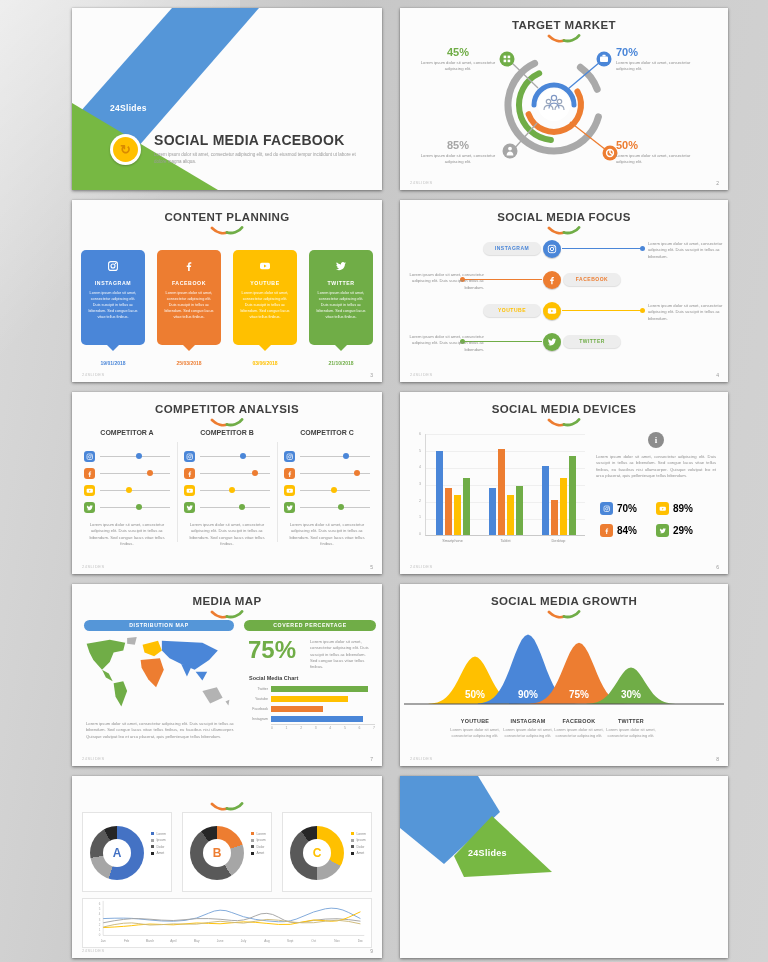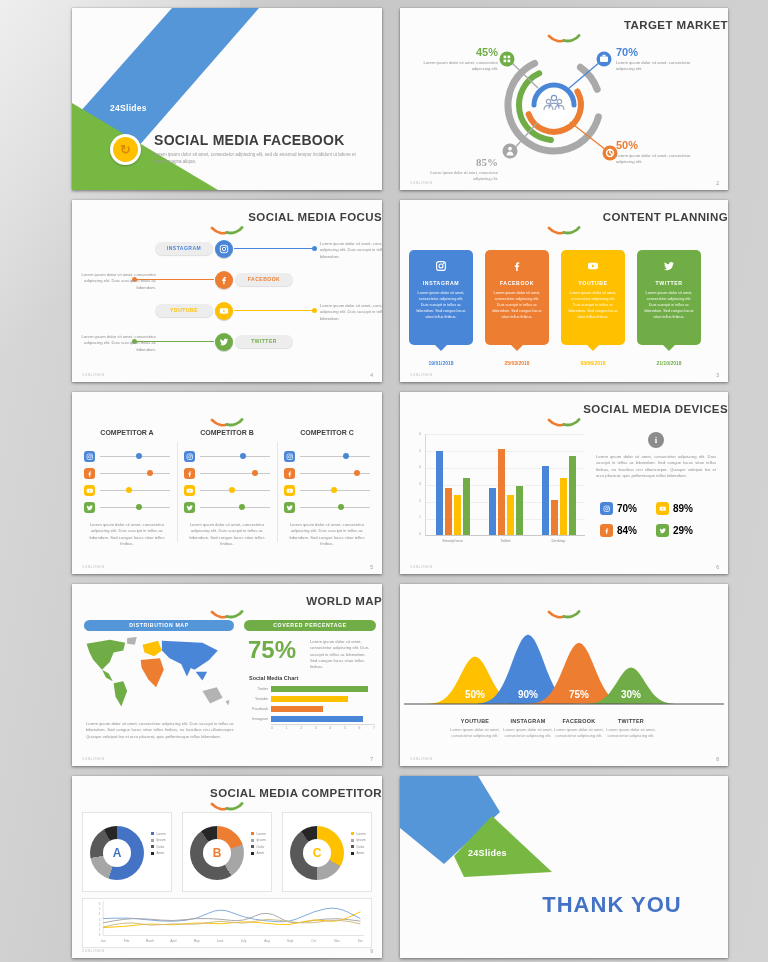--- a/index.html
+++ b/index.html
@@ -4,21 +4,21 @@
 <style>
   * { margin:0; padding:0; box-sizing:border-box; }
   html,body { width:768px; height:962px; overflow:hidden;
     font-family:"Liberation Sans", sans-serif; }
   body { background:linear-gradient(100deg,#dadada 0%,#c7c7c7 38%,#cfcfcf 75%,#d3d3d3 100%); position:relative; }
   body::before { content:""; position:absolute; left:0; top:0; width:240px; height:420px;
     background:linear-gradient(135deg, rgba(255,255,255,.55), rgba(255,255,255,0) 55%); pointer-events:none; }
   .grid { position:absolute; left:72px; top:8px; display:grid;
     grid-template-columns:310px 328px; column-gap:18px; grid-auto-rows:182px; row-gap:10px; }
   .slide { position:relative; background:#fcfcfc; box-shadow:0 1px 3px rgba(0,0,0,.45), 0 0 1px rgba(0,0,0,.2); overflow:hidden; }
-  .stitle { position:absolute; top:11px; left:0; right:0; text-align:right; font-size:11.5px;
+  .stitle { position:absolute; top:11px; left:0; right:0; text-align:center; font-size:11.5px;
     font-weight:bold; color:#3f3f3f; letter-spacing:.4px; }
   .swoosh { position:absolute; top:25px; left:50%; margin-left:-18px; width:36px; height:10px; }
   .foot { position:absolute; bottom:5px; left:10px; font-size:4px; color:#c3c3c3; letter-spacing:.5px; }
   .pg { position:absolute; bottom:4px; right:9px; font-size:5px; color:#9a9a9a; }
   .tiny { font-size:4.2px; line-height:1.5; color:#909090; }
 
   
   .s1 svg.deco, .s10 svg.deco { position:absolute; inset:0; }
   .s1 .logo { position:absolute; left:38px; top:95px; color:#fff; font-size:8.5px; font-weight:bold; letter-spacing:.3px; }
   .s1 .badge { position:absolute; left:38px; top:126px; width:31px; height:31px; border-radius:50%;
@@ -26,23 +26,23 @@
   .s1 .badge-inner { width:25px; height:25px; border-radius:50%; background:#ffc000; color:#d98a00;
     font-size:13px; font-weight:bold; display:flex; align-items:center; justify-content:center; }
   .s1 h1 { position:absolute; left:82px; top:124px; font-size:14px; font-weight:bold; color:#3d3d3d; letter-spacing:.3px; }
   .s1 .sub { position:absolute; left:82px; top:143px; width:212px; font-size:4.5px; line-height:1.6; color:#9b9b9b; }
 
   
   .tm-svg { position:absolute; left:90px; top:30px; width:148px; height:128px; }
   .callout { position:absolute; width:80px; }
   .callout .tm-pct { font-size:11px; font-weight:bold; }
   .callout .tm-txt { margin-top:2px; }
-  .c-left { text-align:right; }
+  .c-left { text-align:center; }
   .c45 { left:18px; top:38px; } .c70 { left:216px; top:38px; }
-  .c85 { left:18px; top:148px;font-family:Liberation Serif, serif; } .c50 { left:216px; top:131px; }
+  .c85 { left:18px; top:131px; } .c50 { left:216px; top:131px; }
 
   
   .cards { position:absolute; left:9px; top:50px; display:flex; gap:12px; }
   .plan-card { position:relative; width:64px; height:95px; border-radius:5px; color:#fff; text-align:center; padding-top:8px; }
   .plan-card::after { content:""; position:absolute; left:50%; bottom:-6px; margin-left:-6px;
     border-left:6px solid transparent; border-right:6px solid transparent; border-top:6px solid; border-top-color:inherit; }
   .card-icon { display:inline-block; width:12px; height:12px; }
   .card-name { font-size:5.2px; font-weight:bold; letter-spacing:.6px; margin-top:4px; }
   .card-text { font-size:3.8px; line-height:1.55; color:rgba(255,255,255,.92); padding:5px 6px 0 6px; }
   .card-date { position:absolute; top:160px; width:64px; text-align:center; font-size:5px; font-weight:bold; }
@@ -216,79 +216,20 @@
       <div class="tm-txt tiny">Lorem ipsum dolor sit amet, consectetur adipiscing elit.</div>
     </div>
     <div class="callout c50">
       <div class="tm-pct" style="color: rgb(237, 125, 49);">50%</div>
       <div class="tm-txt tiny">Lorem ipsum dolor sit amet, consectetur adipiscing elit.</div>
     </div>
     <span class="foot">24SLIDES</span>
     <span class="pg">2</span>
   </section>
 
-  <section class="slide s4">
-    <h2 class="stitle">SOCIAL MEDIA FOCUS</h2>
-    <svg class="swoosh" viewBox="0 0 36 10">
-      <path d="M3 3 C8 8,14 9,18 7.5" stroke="#ed7d31" stroke-width="2.8" fill="none" stroke-linecap="round"></path>
-      <path d="M18 7.5 C23 9,30 7,33 2.5" stroke="#70ad47" stroke-width="2.8" fill="none" stroke-linecap="round"></path>
-    </svg>
-    <div class="focus-rows">
-        <div class="focus-row" style="top: 38px;">
-          <span class="focus-pill" style="color: rgb(74, 134, 216); left: 83px;">INSTAGRAM</span>
-          <span class="focus-icon" style="background: rgb(74, 134, 216);">
-            <svg viewBox="0 0 24 24">
-              <rect x="3.2" y="3.2" width="17.6" height="17.6" rx="4.5" fill="none" stroke="#fff" stroke-width="2.2"></rect>
-              <circle cx="12" cy="12" r="4" fill="none" stroke="#fff" stroke-width="2.2"></circle>
-              <circle cx="17" cy="7" r="1.5" fill="#fff"></circle>
-            </svg>
-          </span>
-          <span class="focus-line" style="background: rgb(74, 134, 216); left: 162px; width: 80px;"></span>
-          <span class="focus-dot" style="background: rgb(74, 134, 216); left: 240px;"></span>
-          <div class="focus-text" style="left: 248px;">Lorem ipsum dolor sit amet, consectetur adipiscing elit. Duis suscipit in tellus ac bibendum.</div>
-        </div>
-        <div class="focus-row" style="top: 69px;">
-          <span class="focus-pill" style="color: rgb(237, 125, 49); left: 163px;">FACEBOOK</span>
-          <span class="focus-icon" style="background: rgb(237, 125, 49);">
-            <svg viewBox="0 0 24 24">
-              <path fill="#fff" d="M13.4 22v-7.9h2.6l.4-3.1h-3V9c0-.9.25-1.5 1.55-1.5h1.65V4.7c-.3 0-1.3-.1-2.4-.1-2.4 0-4 1.5-4 4.1v2.3H7.5v3.1h2.7V22z"></path>
-            </svg>
-          </span>
-          <span class="focus-line" style="background: rgb(237, 125, 49); left: 62px; width: 80px;"></span>
-          <span class="focus-dot" style="background: rgb(237, 125, 49); left: 60px;"></span>
-          <div class="focus-text" style="left: 8px; text-align: right;">Lorem ipsum dolor sit amet, consectetur adipiscing elit. Duis suscipit in tellus ac bibendum.</div>
-        </div>
-        <div class="focus-row" style="top: 100px;">
-          <span class="focus-pill" style="color: rgb(255, 192, 0); left: 83px;">YOUTUBE</span>
-          <span class="focus-icon" style="background: rgb(255, 192, 0);">
-            <svg viewBox="0 0 24 24">
-              <rect x="2" y="5.5" width="20" height="13" rx="3.5" fill="#fff"></rect>
-              <path d="M10 9.2l5.2 2.8-5.2 2.8z" fill="#ffc000"></path>
-            </svg>
-          </span>
-          <span class="focus-line" style="background: rgb(255, 192, 0); left: 162px; width: 80px;"></span>
-          <span class="focus-dot" style="background: rgb(255, 192, 0); left: 240px;"></span>
-          <div class="focus-text" style="left: 248px;">Lorem ipsum dolor sit amet, consectetur adipiscing elit. Duis suscipit in tellus ac bibendum.</div>
-        </div>
-        <div class="focus-row" style="top: 131px;">
-          <span class="focus-pill" style="color: rgb(112, 173, 71); left: 163px;">TWITTER</span>
-          <span class="focus-icon" style="background: rgb(112, 173, 71);">
-            <svg viewBox="0 0 24 24">
-              <path fill="#fff" d="M22 5.8c-.7.3-1.5.6-2.3.7.8-.5 1.5-1.3 1.8-2.2-.8.5-1.7.8-2.6 1a4.1 4.1 0 0 0-7 3.7A11.6 11.6 0 0 1 3.4 4.7a4.1 4.1 0 0 0 1.3 5.5c-.7 0-1.3-.2-1.9-.5v.1c0 1.9 1.4 3.6 3.3 4-.3.1-.7.2-1.1.2l-.8-.1a4.1 4.1 0 0 0 3.8 2.9A8.3 8.3 0 0 1 2 18.4a11.6 11.6 0 0 0 6.3 1.9c7.5 0 11.6-6.3 11.6-11.7v-.5c.8-.6 1.5-1.3 2.1-2.1z"></path>
-            </svg>
-          </span>
-          <span class="focus-line" style="background: rgb(112, 173, 71); left: 62px; width: 80px;"></span>
-          <span class="focus-dot" style="background: rgb(112, 173, 71); left: 60px;"></span>
-          <div class="focus-text" style="left: 8px; text-align: right;">Lorem ipsum dolor sit amet, consectetur adipiscing elit. Duis suscipit in tellus ac bibendum.</div>
-        </div>
-      </div>
-    <span class="foot">24SLIDES</span>
-    <span class="pg">4</span>
-  </section>
-
   <section class="slide s3">
     <h2 class="stitle">CONTENT PLANNING</h2>
     <svg class="swoosh" viewBox="0 0 36 10">
       <path d="M3 3 C8 8,14 9,18 7.5" stroke="#ed7d31" stroke-width="2.8" fill="none" stroke-linecap="round"></path>
       <path d="M18 7.5 C23 9,30 7,33 2.5" stroke="#70ad47" stroke-width="2.8" fill="none" stroke-linecap="round"></path>
     </svg>
     <div class="cards">
       <div class="plan-card" style="background: rgb(74, 134, 216); border-top-color: rgb(74, 134, 216);">
         <span class="card-icon"><svg viewBox="0 0 24 24">
               <rect x="3.2" y="3.2" width="17.6" height="17.6" rx="4.5" fill="none" stroke="#fff" stroke-width="2.2"></rect>
@@ -322,21 +263,81 @@
       </div>
     </div>
     <div class="card-date" style="left: 9px; color: rgb(74, 134, 216);">19/01/2018</div>
     <div class="card-date" style="left: 85px; color: rgb(237, 125, 49);">25/03/2018</div>
     <div class="card-date" style="left: 161px; color: rgb(255, 192, 0);">03/06/2018</div>
     <div class="card-date" style="left: 237px; color: rgb(112, 173, 71);">21/10/2018</div>
     <span class="foot">24SLIDES</span>
     <span class="pg">3</span>
   </section>
 
+  <section class="slide s4">
+    <h2 class="stitle">SOCIAL MEDIA FOCUS</h2>
+    <svg class="swoosh" viewBox="0 0 36 10">
+      <path d="M3 3 C8 8,14 9,18 7.5" stroke="#ed7d31" stroke-width="2.8" fill="none" stroke-linecap="round"></path>
+      <path d="M18 7.5 C23 9,30 7,33 2.5" stroke="#70ad47" stroke-width="2.8" fill="none" stroke-linecap="round"></path>
+    </svg>
+    <div class="focus-rows">
+        <div class="focus-row" style="top: 38px;">
+          <span class="focus-pill" style="color: rgb(74, 134, 216); left: 83px;">INSTAGRAM</span>
+          <span class="focus-icon" style="background: rgb(74, 134, 216);">
+            <svg viewBox="0 0 24 24">
+              <rect x="3.2" y="3.2" width="17.6" height="17.6" rx="4.5" fill="none" stroke="#fff" stroke-width="2.2"></rect>
+              <circle cx="12" cy="12" r="4" fill="none" stroke="#fff" stroke-width="2.2"></circle>
+              <circle cx="17" cy="7" r="1.5" fill="#fff"></circle>
+            </svg>
+          </span>
+          <span class="focus-line" style="background: rgb(74, 134, 216); left: 162px; width: 80px;"></span>
+          <span class="focus-dot" style="background: rgb(74, 134, 216); left: 240px;"></span>
+          <div class="focus-text" style="left: 248px;">Lorem ipsum dolor sit amet, consectetur adipiscing elit. Duis suscipit in tellus ac bibendum.</div>
+        </div>
+        <div class="focus-row" style="top: 69px;">
+          <span class="focus-pill" style="color: rgb(237, 125, 49); left: 163px;">FACEBOOK</span>
+          <span class="focus-icon" style="background: rgb(237, 125, 49);">
+            <svg viewBox="0 0 24 24">
+              <path fill="#fff" d="M13.4 22v-7.9h2.6l.4-3.1h-3V9c0-.9.25-1.5 1.55-1.5h1.65V4.7c-.3 0-1.3-.1-2.4-.1-2.4 0-4 1.5-4 4.1v2.3H7.5v3.1h2.7V22z"></path>
+            </svg>
+          </span>
+          <span class="focus-line" style="background: rgb(237, 125, 49); left: 62px; width: 80px;"></span>
+          <span class="focus-dot" style="background: rgb(237, 125, 49); left: 60px;"></span>
+          <div class="focus-text" style="left: 8px; text-align: right;">Lorem ipsum dolor sit amet, consectetur adipiscing elit. Duis suscipit in tellus ac bibendum.</div>
+        </div>
+        <div class="focus-row" style="top: 100px;">
+          <span class="focus-pill" style="color: rgb(255, 192, 0); left: 83px;">YOUTUBE</span>
+          <span class="focus-icon" style="background: rgb(255, 192, 0);">
+            <svg viewBox="0 0 24 24">
+              <rect x="2" y="5.5" width="20" height="13" rx="3.5" fill="#fff"></rect>
+              <path d="M10 9.2l5.2 2.8-5.2 2.8z" fill="#ffc000"></path>
+            </svg>
+          </span>
+          <span class="focus-line" style="background: rgb(255, 192, 0); left: 162px; width: 80px;"></span>
+          <span class="focus-dot" style="background: rgb(255, 192, 0); left: 240px;"></span>
+          <div class="focus-text" style="left: 248px;">Lorem ipsum dolor sit amet, consectetur adipiscing elit. Duis suscipit in tellus ac bibendum.</div>
+        </div>
+        <div class="focus-row" style="top: 131px;">
+          <span class="focus-pill" style="color: rgb(112, 173, 71); left: 163px;">TWITTER</span>
+          <span class="focus-icon" style="background: rgb(112, 173, 71);">
+            <svg viewBox="0 0 24 24">
+              <path fill="#fff" d="M22 5.8c-.7.3-1.5.6-2.3.7.8-.5 1.5-1.3 1.8-2.2-.8.5-1.7.8-2.6 1a4.1 4.1 0 0 0-7 3.7A11.6 11.6 0 0 1 3.4 4.7a4.1 4.1 0 0 0 1.3 5.5c-.7 0-1.3-.2-1.9-.5v.1c0 1.9 1.4 3.6 3.3 4-.3.1-.7.2-1.1.2l-.8-.1a4.1 4.1 0 0 0 3.8 2.9A8.3 8.3 0 0 1 2 18.4a11.6 11.6 0 0 0 6.3 1.9c7.5 0 11.6-6.3 11.6-11.7v-.5c.8-.6 1.5-1.3 2.1-2.1z"></path>
+            </svg>
+          </span>
+          <span class="focus-line" style="background: rgb(112, 173, 71); left: 62px; width: 80px;"></span>
+          <span class="focus-dot" style="background: rgb(112, 173, 71); left: 60px;"></span>
+          <div class="focus-text" style="left: 8px; text-align: right;">Lorem ipsum dolor sit amet, consectetur adipiscing elit. Duis suscipit in tellus ac bibendum.</div>
+        </div>
+      </div>
+    <span class="foot">24SLIDES</span>
+    <span class="pg">4</span>
+  </section>
+
   <section class="slide s5">
+    <h2 class="stitle">COMPETITOR ANALYSIS</h2>
     <svg class="swoosh" viewBox="0 0 36 10">
       <path d="M3 3 C8 8,14 9,18 7.5" stroke="#ed7d31" stroke-width="2.8" fill="none" stroke-linecap="round"></path>
       <path d="M18 7.5 C23 9,30 7,33 2.5" stroke="#70ad47" stroke-width="2.8" fill="none" stroke-linecap="round"></path>
     </svg>
     <div class="comp-head" style="left:12px">COMPETITOR A</div>
     <div class="comp-head" style="left:112px">COMPETITOR B</div>
     <div class="comp-head" style="left:212px">COMPETITOR C</div>
     <div class="divider" style="left:105px"></div>
     <div class="divider" style="left:205px"></div>
     <div class="comp-col" style="left:12px">
@@ -562,21 +563,21 @@
             </svg>
           </span>
         <span class="dev-pct">29%</span>
       </div>
     </div>
     <span class="foot">24SLIDES</span>
     <span class="pg">6</span>
   </section>
 
   <section class="slide s7">
-    <h2 class="stitle">WORLD MAP</h2>
+    <h2 class="stitle">MEDIA MAP</h2>
     <svg class="swoosh" viewBox="0 0 36 10">
       <path d="M3 3 C8 8,14 9,18 7.5" stroke="#ed7d31" stroke-width="2.8" fill="none" stroke-linecap="round"></path>
       <path d="M18 7.5 C23 9,30 7,33 2.5" stroke="#70ad47" stroke-width="2.8" fill="none" stroke-linecap="round"></path>
     </svg>
     <div class="pill" style="left:12px; top:36px; width:150px; background:#5596d8">DISTRIBUTION MAP</div>
     <div class="pill" style="left:172px; top:36px; width:132px; background:#70ad47">COVERED PERCENTAGE</div>
     <svg class="map-svg" viewBox="0 0 160 85">
       <path d="M6 8 L30 4 L46 7 L44 15 L34 17 L30 27 L22 35 L13 25 L9 17 Z" fill="#70ad47"></path>
       <path d="M22 35 L29 39 L33 47 L26 43 Z" fill="#70ad47"></path>
       <path d="M48 2 L58 1 L56 9 L48 8 Z" fill="#b3b3b3"></path>
@@ -627,20 +628,21 @@
           <span>5</span>
           <span>6</span>
           <span>7</span>
         </div>
       </div>
     <span class="foot">24SLIDES</span>
     <span class="pg">7</span>
   </section>
 
   <section class="slide s8">
+    <h2 class="stitle">SOCIAL MEDIA GROWTH</h2>
     <svg class="swoosh" viewBox="0 0 36 10">
       <path d="M3 3 C8 8,14 9,18 7.5" stroke="#ed7d31" stroke-width="2.8" fill="none" stroke-linecap="round"></path>
       <path d="M18 7.5 C23 9,30 7,33 2.5" stroke="#70ad47" stroke-width="2.8" fill="none" stroke-linecap="round"></path>
     </svg>
     <svg class="growth-svg" viewBox="0 0 328 100">
         <path d="M28.6 92 L28.6 91.7 L31.5 91.5 L34.4 91.1 L37.3 90.4 L40.2 89.3 L43.1 87.8 L46.0 85.6 L48.9 82.6 L51.8 78.8 L54.7 74.2 L57.6 68.9 L60.5 63.2 L63.4 57.5 L66.3 52.3 L69.2 48.2 L72.1 45.4 L75.0 44.5 L77.9 45.4 L80.8 48.2 L83.7 52.3 L86.6 57.5 L89.5 63.2 L92.4 68.9 L95.3 74.2 L98.2 78.8 L101.1 82.6 L104.0 85.6 L106.9 87.8 L109.8 89.3 L112.7 90.4 L115.6 91.1 L118.5 91.5 L121.4 91.7 Z" fill="#ffc000"></path>
         <path d="M77.8 92 L77.8 91.6 L80.9 91.2 L84.0 90.6 L87.2 89.6 L90.3 88.1 L93.5 85.8 L96.6 82.6 L99.7 78.2 L102.9 72.7 L106.0 65.9 L109.2 58.2 L112.3 49.8 L115.4 41.5 L118.6 33.9 L121.7 27.8 L124.9 23.9 L128.0 22.5 L131.1 23.9 L134.3 27.8 L137.4 33.9 L140.6 41.5 L143.7 49.8 L146.8 58.2 L150.0 65.9 L153.1 72.7 L156.3 78.2 L159.4 82.6 L162.5 85.8 L165.7 88.1 L168.8 89.6 L172.0 90.6 L175.1 91.2 L178.2 91.6 Z" fill="#4a86d8"></path>
         <path d="M130.2 92 L130.2 91.6 L133.3 91.3 L136.3 90.8 L139.4 89.9 L142.4 88.6 L145.5 86.6 L148.5 83.7 L151.6 79.9 L154.6 75.0 L157.7 69.0 L160.7 62.2 L163.8 54.8 L166.8 47.5 L169.8 40.8 L172.9 35.5 L176.0 32.0 L179.0 30.8 L182.1 32.0 L185.1 35.5 L188.2 40.8 L191.2 47.5 L194.3 54.8 L197.3 62.2 L200.3 69.0 L203.4 75.0 L206.4 79.9 L209.5 83.7 L212.6 86.6 L215.6 88.6 L218.7 89.9 L221.7 90.8 L224.8 91.3 L227.8 91.6 Z" fill="#ed7d31"></path>
         <path d="M186.5 92 L186.5 91.8 L189.3 91.6 L192.1 91.3 L194.9 90.8 L197.6 90.0 L200.4 88.8 L203.2 87.1 L206.0 84.8 L208.8 81.9 L211.5 78.3 L214.3 74.2 L217.1 69.9 L219.9 65.5 L222.7 61.5 L225.4 58.3 L228.2 56.2 L231.0 55.5 L233.8 56.2 L236.6 58.3 L239.3 61.5 L242.1 65.5 L244.9 69.9 L247.7 74.2 L250.5 78.3 L253.2 81.9 L256.0 84.8 L258.8 87.1 L261.6 88.8 L264.4 90.0 L267.1 90.8 L269.9 91.3 L272.7 91.6 L275.5 91.8 Z" fill="#70ad47"></path>
         <line x1="4" y1="92" x2="324" y2="92" stroke="#4d4d4d" stroke-width="1.2"></line>
@@ -665,21 +667,20 @@
       <div class="growth-col" style="left:202px">
         <div class="growth-name">TWITTER</div>
         <div class="growth-text">Lorem ipsum dolor sit amet, consectetur adipiscing elit.</div>
       </div>
     </div>
     <span class="foot">24SLIDES</span>
     <span class="pg">8</span>
   </section>
 
   <section class="slide s9">
-    <h2 class="stitle">SOCIAL MEDIA COMPETITOR</h2>
     <svg class="swoosh" viewBox="0 0 36 10">
       <path d="M3 3 C8 8,14 9,18 7.5" stroke="#ed7d31" stroke-width="2.8" fill="none" stroke-linecap="round"></path>
       <path d="M18 7.5 C23 9,30 7,33 2.5" stroke="#70ad47" stroke-width="2.8" fill="none" stroke-linecap="round"></path>
     </svg>
     <div class="donut-box" style="left:10px">
       <div class="donut-wrap">
           <div class="donut-ring" style="background: conic-gradient(rgb(68, 114, 196) 0%, rgb(68, 114, 196) 55%, rgb(166, 166, 166) 55%, rgb(166, 166, 166) 72%, rgb(89, 89, 89) 72%, rgb(89, 89, 89) 92%, rgb(38, 38, 38) 92%, rgb(38, 38, 38) 100%);"></div>
         <div class="donut-hole">
             <span class="donut-letter" style="color: rgb(68, 114, 196);">A</span>
           </div>
@@ -787,16 +788,15 @@
     <span class="foot">24SLIDES</span>
     <span class="pg">9</span>
   </section>
 
   <section class="slide s10">
     <svg class="deco" viewBox="0 0 328 182">
       <polygon points="0,0 78,0 100,36 44,88 0,52" fill="#5596d8"></polygon>
       <polygon points="54,80 92,40 152,96 64,101" fill="#77b843"></polygon>
     </svg>
     <span class="logo">24Slides</span>
-    <h1>THANK YOU</h1>
   </section>
 
 </div>
 
 </body></html>

